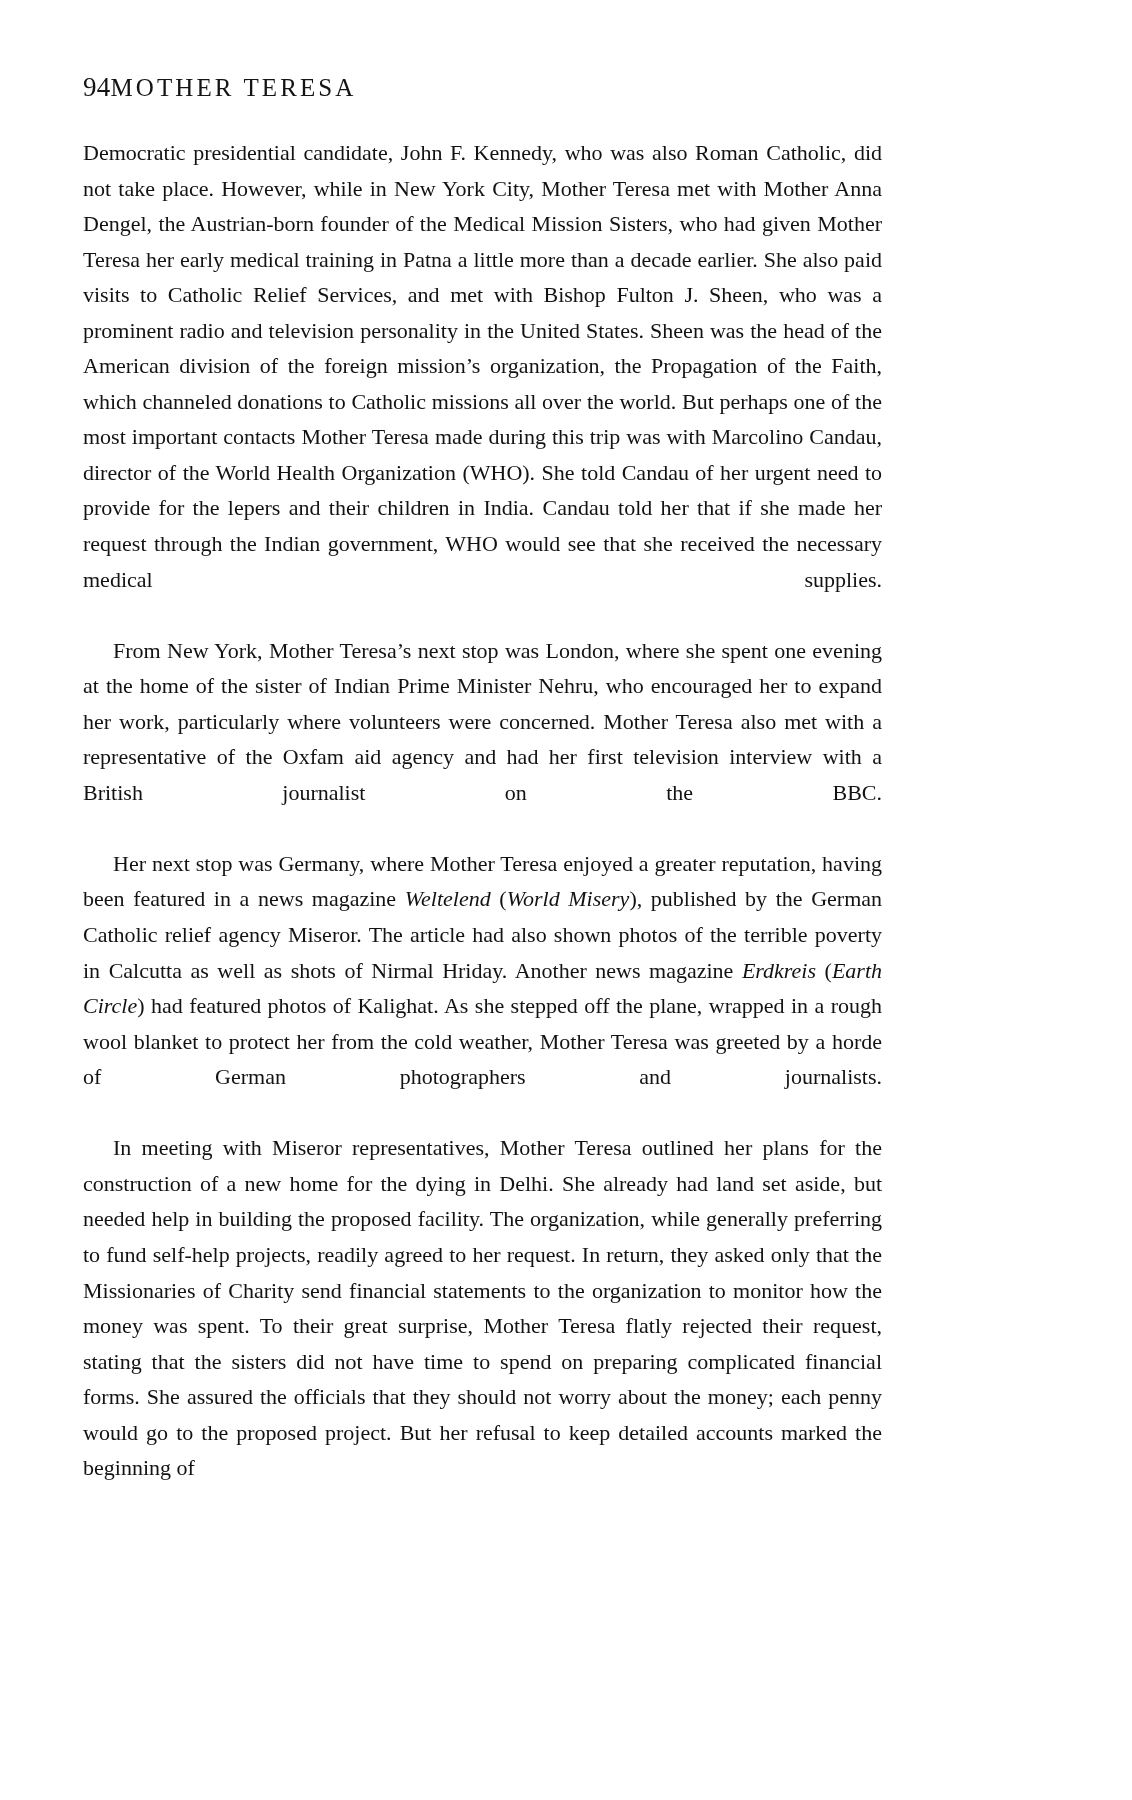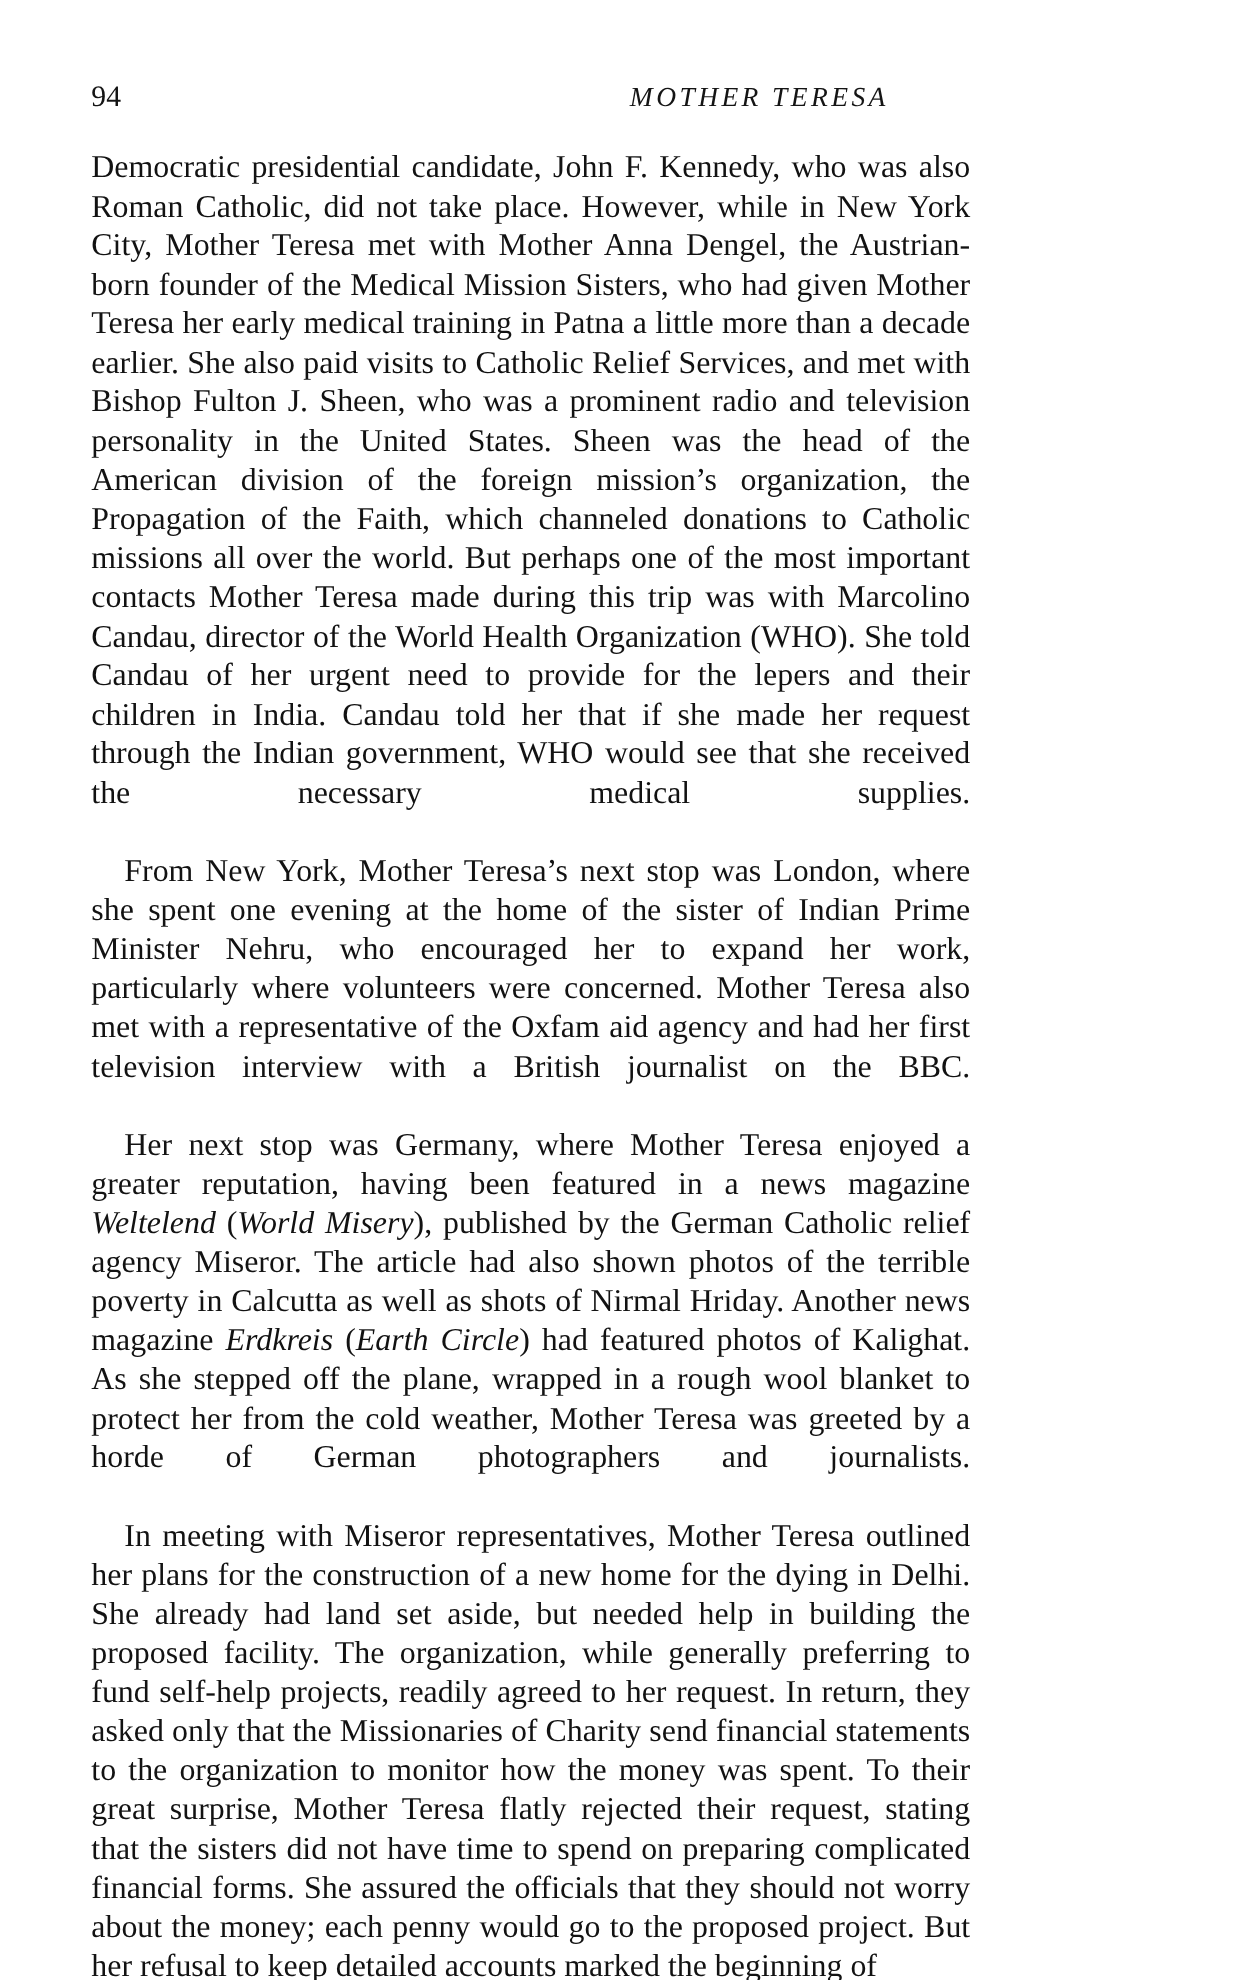--- a/index.html
+++ b/index.html
@@ -36,43 +36,42 @@
   }
   .folio {
     font-size: 27px;
     line-height: 1;
     letter-spacing: 0.2px;
     color: #141414;
     white-space: nowrap;
   }
   .running-title-wrap {
     flex: 1 1 auto;
-    text-align: right;
+    text-align: left;
     padding-right: 72px;
-    font-style: italic;
   }
   .running-title {
     font-size: 25px;
     line-height: 1;
     letter-spacing: 3.1px;
     color: #141414;
     white-space: nowrap;
   }
 
   
   .textblock {
     position: absolute;
     left: 83px;
     top: 135px;
     width: 799px;
   }
 
   .para {
     margin: 0;
-    font-size: 29px;
+    font-size: 22px;
     line-height: 35.55px;
     text-align: justify;
     text-justify: inter-word;
     color: #121212;
     hyphens: manual;
     -webkit-hyphens: manual;
     word-spacing: 0px;
   }
   .para.indent {
     text-indent: 30px;

